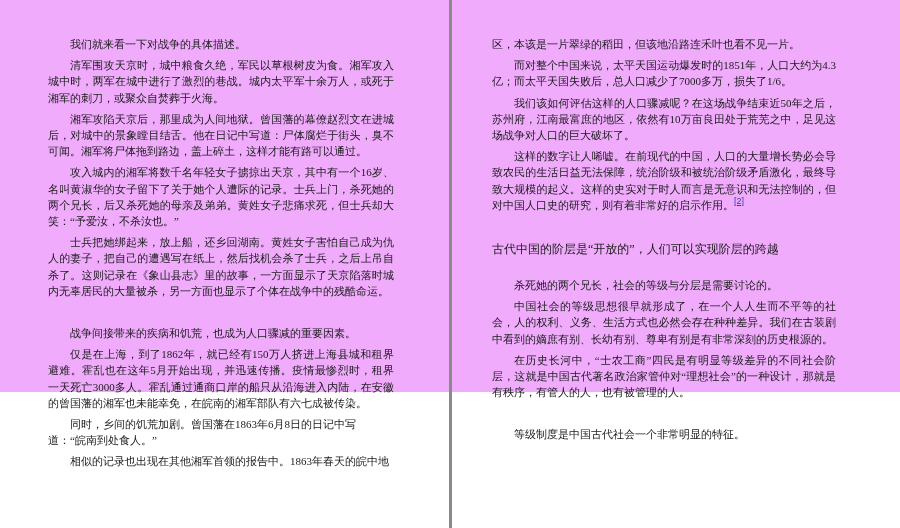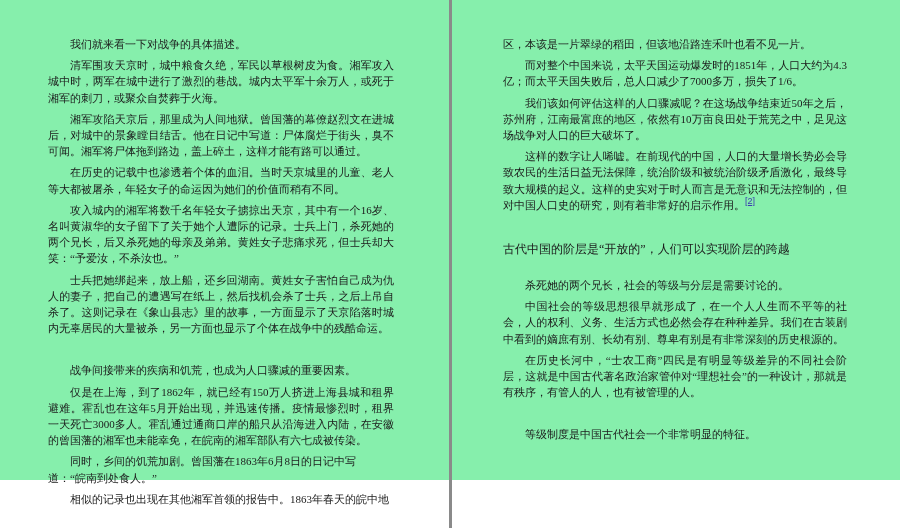--- a/index.html
+++ b/index.html
@@ -7,33 +7,33 @@
     padding: 0;
     background: #ffffff;
     width: 900px;
     height: 528px;
     overflow: hidden;
     font-family: "Liberation Serif", "DejaVu Serif", serif;
   }
   .viewport {
     position: relative;
     width: 900px;
-    height: 480px;
-    background: #86efac;
+    height: 392px;
+    background: #f0abfc;
   }
   .page {
     position: absolute;
     top: 36px;
     color: #1a1a1a;
     font-size: 11px;
     line-height: 16.2px;
     text-align: justify;
   }
   .page-left  { left: 48px;  width: 346px; }
-  .page-right { left: 503px; width: 344px; }
+  .page-right { left: 492px; width: 344px; }
   .divider {
     position: absolute;
     left: 449px;
     top: 0;
     width: 3px;
     height: 528px;
     background: #8a8a8a;
   }
   .para {
     margin: 0 0 5px 0;
@@ -60,21 +60,20 @@
   }
 </style>
 </head>
 <body>
 
 <div class="viewport">
   <div class="page page-left">
       <p class="para indent">我们就来看一下对战争的具体描述。</p>
       <p class="para indent">清军围攻天京时，城中粮食久绝，军民以草根树皮为食。湘军攻入城中时，两军在城中进行了激烈的巷战。城内太平军十余万人，或死于湘军的刺刀，或聚众自焚葬于火海。</p>
       <p class="para indent">湘军攻陷天京后，那里成为人间地狱。曾国藩的幕僚赵烈文在进城后，对城中的景象瞠目结舌。他在日记中写道：尸体腐烂于街头，臭不可闻。湘军将尸体拖到路边，盖上碎土，这样才能有路可以通过。</p>
-      <p class="para indent">在历史的记载中也渗透着个体的血泪。当时天京城里的儿童、老人等大都被屠杀，年轻女子的命运因为她们的价值而稍有不同。</p>
       <p class="para indent">攻入城内的湘军将数千名年轻女子掳掠出天京，其中有一个16岁、名叫黄淑华的女子留下了关于她个人遭际的记录。士兵上门，杀死她的两个兄长，后又杀死她的母亲及弟弟。黄姓女子悲痛求死，但士兵却大笑：“予爱汝，不杀汝也。”</p>
       <p class="para indent">士兵把她绑起来，放上船，还乡回湖南。黄姓女子害怕自己成为仇人的妻子，把自己的遭遇写在纸上，然后找机会杀了士兵，之后上吊自杀了。这则记录在《象山县志》里的故事，一方面显示了天京陷落时城内无辜居民的大量被杀，另一方面也显示了个体在战争中的残酷命运。</p>
       <p class="para indent section-break">战争间接带来的疾病和饥荒，也成为人口骤减的重要因素。</p>
       <p class="para indent">仅是在上海，到了1862年，就已经有150万人挤进上海县城和租界避难。霍乱也在这年5月开始出现，并迅速传播。疫情最惨烈时，租界一天死亡3000多人。霍乱通过通商口岸的船只从沿海进入内陆，在安徽的曾国藩的湘军也未能幸免，在皖南的湘军部队有六七成被传染。</p>
       <p class="para indent">同时，乡间的饥荒加剧。曾国藩在1863年6月8日的日记中写
 道：“皖南到处食人。”</p>
       <p class="para indent">相似的记录也出现在其他湘军首领的报告中。1863年春天的皖中地</p>
     </div>
 
   <div class="divider"></div>

